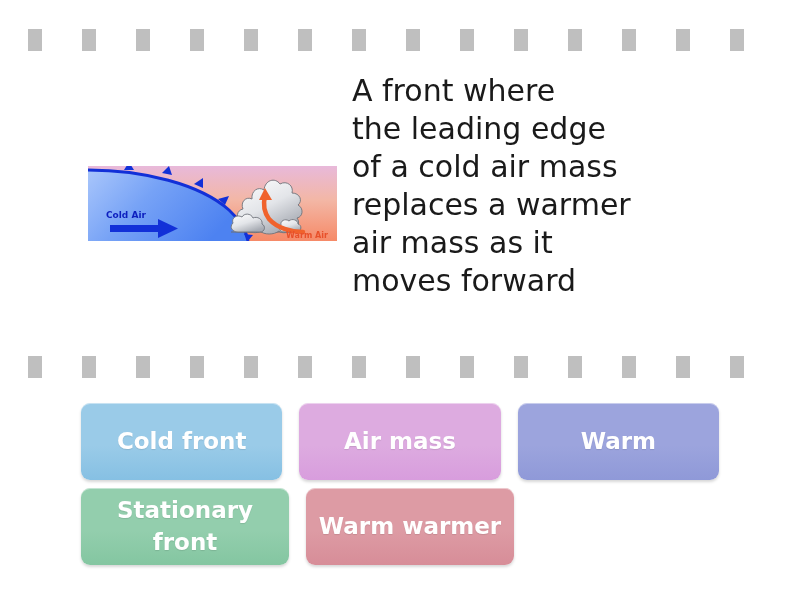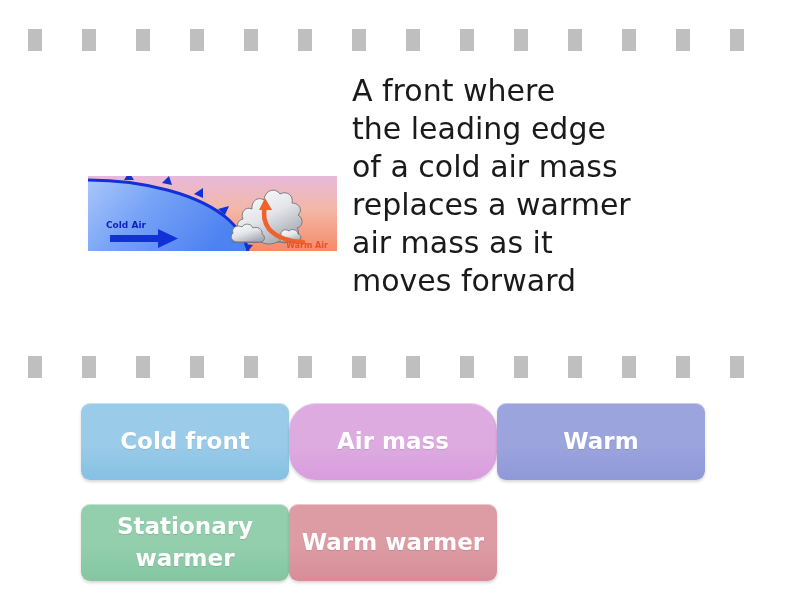--- a/index.html
+++ b/index.html
@@ -46,21 +46,21 @@
     position: absolute;
     left: 0;
     top: 60px;
     width: 800px;
     height: 285px;
   }
 
   .figure-wrap {
     position: absolute;
     left: 88px;
-    top: 116px;
+    top: 106px;
     width: 198px;
     height: 75px;
   }
   .figure-svg {
     display: block;
     width: 249px;
     height: 75px;
   }
 
   .prompt-text {
@@ -80,21 +80,22 @@
 
   
   .answers {
     position: absolute;
     left: 81px;
     top: 403px;
     width: 638px;
   }
   .answer-row {
     display: flex;
-    margin-bottom: 24px;
+    gap: 17px;
+    margin-bottom: 8px;
   }
   .answer-btn {
     width: 208px;
     height: 77px;
     border-radius: 9px;
     display: flex;
     align-items: center;
     justify-content: center;
     text-align: center;
     color: #ffffff;
@@ -196,30 +197,30 @@
 <div class="dash-row" id="dash-mid">
   <div class="dashes" style="background-image: repeating-linear-gradient(to right, rgb(191, 191, 191) 0px, rgb(191, 191, 191) 14px, rgba(255, 255, 255, 0) 14px, rgba(255, 255, 255, 0) 54px);"></div>
 </div>
 
 <div class="answers">
 
   <div class="answer-row">
     <div class="answer-btn" style="background: linear-gradient(rgb(154, 203, 232) 0%, rgb(154, 203, 232) 55%, rgb(134, 192, 227) 100%);">
       <span>Cold front</span>
     </div>
-    <div class="answer-btn" style="background: linear-gradient(rgb(221, 171, 224) 0%, rgb(221, 171, 224) 55%, rgb(216, 157, 221) 100%); border-radius: 27px;">
+    <div class="answer-btn" style="background: linear-gradient(rgb(221, 171, 224) 0%, rgb(221, 171, 224) 55%, rgb(216, 157, 221) 100%);">
       <span>Air mass</span>
     </div>
     <div class="answer-btn" style="background: linear-gradient(rgb(156, 164, 221) 0%, rgb(156, 164, 221) 55%, rgb(143, 153, 216) 100%);">
       <span>Warm</span>
     </div>
   </div>
 
   <div class="answer-row">
     <div class="answer-btn" style="background: linear-gradient(rgb(147, 206, 173) 0%, rgb(147, 206, 173) 55%, rgb(132, 198, 161) 100%);">
-      <span>Stationary warmer</span>
+      <span>Stationary front</span>
     </div>
     <div class="answer-btn" style="background: linear-gradient(rgb(221, 155, 164) 0%, rgb(221, 155, 164) 55%, rgb(215, 141, 152) 100%);">
       <span>Warm warmer</span>
     </div>
   </div>
 
 </div>
 
 </body></html>

